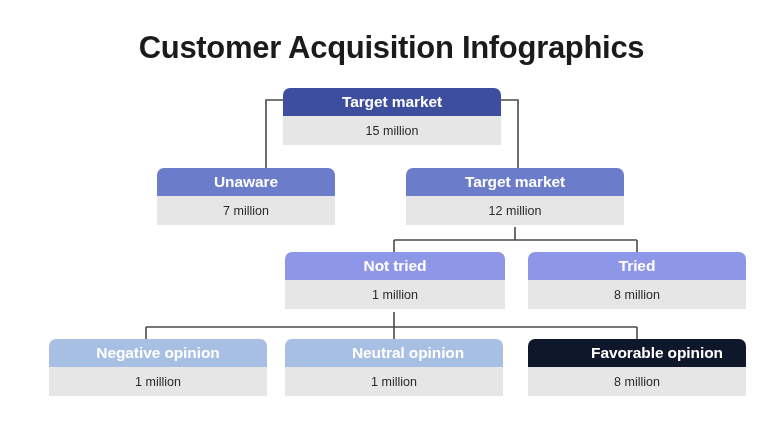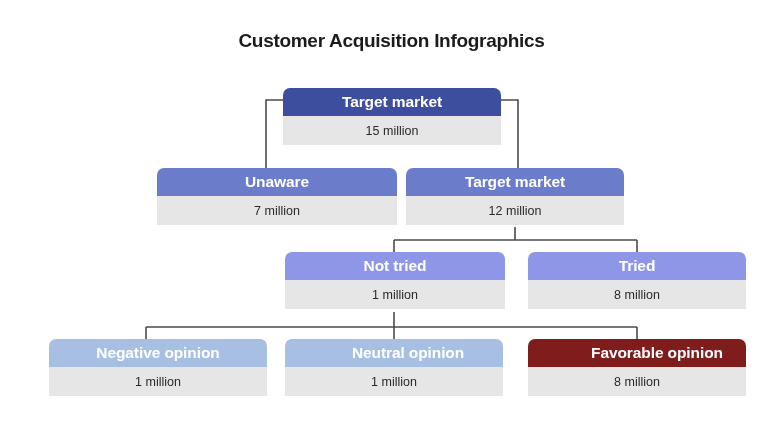--- a/index.html
+++ b/index.html
@@ -20,21 +20,21 @@
     background: #ffffff;
   }
 
   
   #title {
     position: absolute;
     left: 0;
     top: 30px;
     width: 783px;
     text-align: center;
-    font-size: 19px;
+    font-size: 31px;
     font-weight: bold;
     color: #1b1b1b;
     letter-spacing: -0.3px;
     white-space: nowrap;
   }
 
   
   #wires {
     position: absolute;
     left: 0;
@@ -101,21 +101,21 @@
       <path d="M 394 327 L 394 339"></path>
       <path d="M 637 327 L 637 339"></path>
     </g>
   </svg>
 
   <div class="node" style="left:283px; top:88px; width:218px;">
     <div class="head" style="background:#3e4e9e;">Target market</div>
     <div class="value">15 million</div>
   </div>
 
-  <div class="node" style="left:157px; top:168px; width:240px;">
+  <div class="node" style="left:157px; top:168px; width:178px;">
     <div class="head" style="background:#6b7ccb;">Unaware</div>
     <div class="value">7 million</div>
   </div>
 
   <div class="node" style="left:406px; top:168px; width:218px;">
     <div class="head" style="background:#6b7ccb;">Target market</div>
     <div class="value">12 million</div>
   </div>
 
   <div class="node" style="left:285px; top:252px; width:220px;">
@@ -132,17 +132,17 @@
     <div class="head" style="background:#a8bfe4;">Negative opinion</div>
     <div class="value">1 million</div>
   </div>
 
   <div class="node" style="left:285px; top:339px; width:218px;">
     <div class="head" style="background:#a8bfe4;padding-left:28px;">Neutral opinion</div>
     <div class="value">1 million</div>
   </div>
 
   <div class="node" style="left:528px; top:339px; width:218px;">
-    <div class="head" style="background:#7f1d1d;padding-left:40px;">Favorable opinion</div>
+    <div class="head" style="background:#0f172a;padding-left:40px;">Favorable opinion</div>
     <div class="value">8 million</div>
   </div>
 
 </div>
 
 </body></html>

